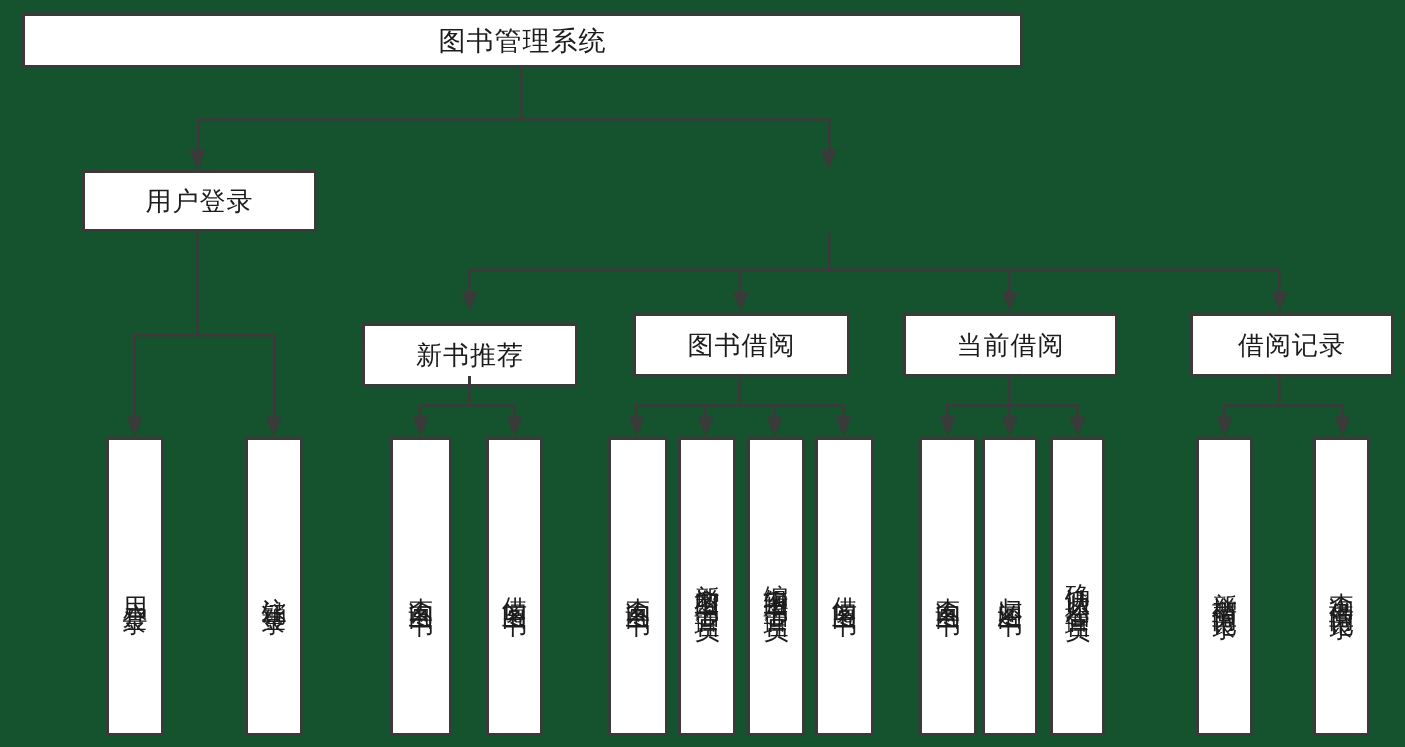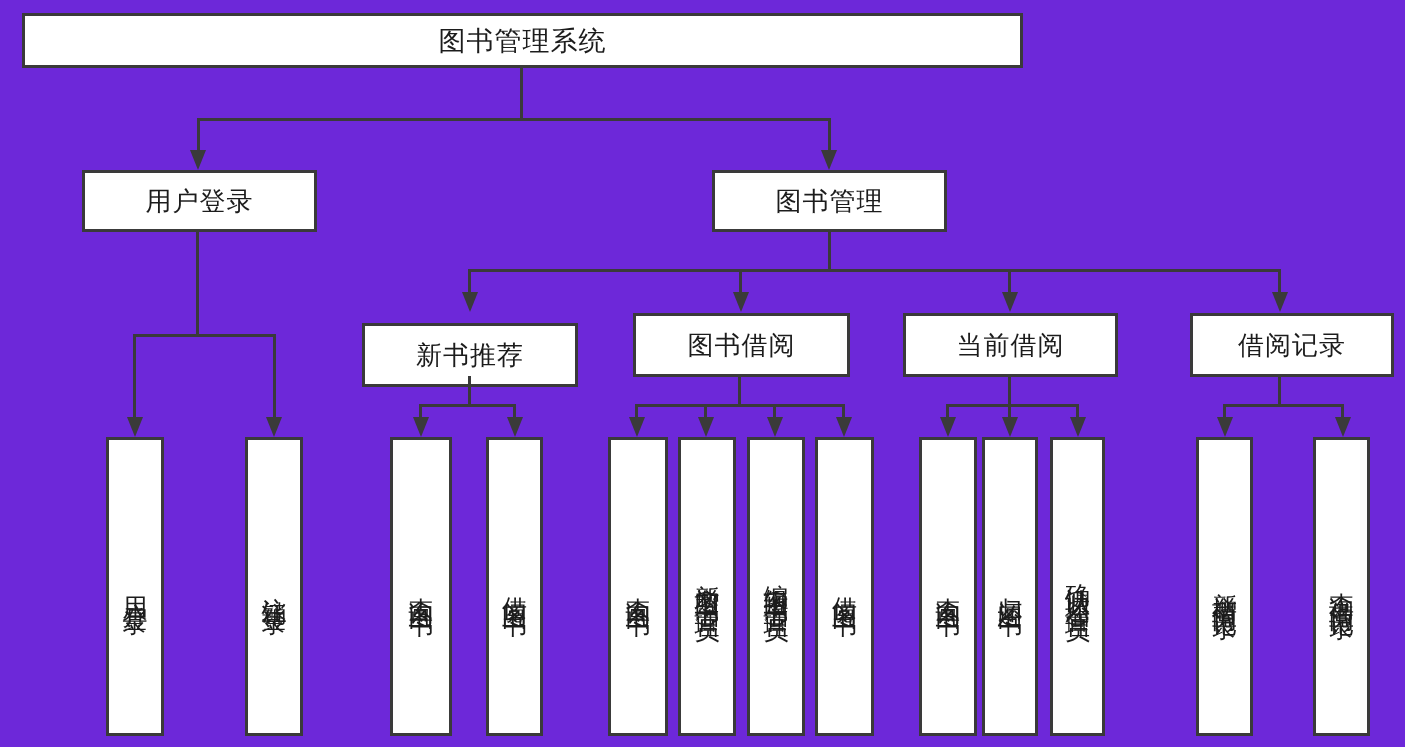--- a/index.html
+++ b/index.html
@@ -1,17 +1,17 @@
 <!DOCTYPE html>
 <html><head>
 <meta charset="utf-8">
 <style>
   html,body{margin:0;padding:0;background:#fff;}
   .canvas{
-    position:relative;width:1405px;height:747px;background:#6d28d9;
+    position:relative;width:1405px;height:747px;background:#14532d;
     font-family:"DejaVu Sans","Liberation Sans",sans-serif;overflow:hidden;
   }
   .node{
     position:absolute;box-sizing:border-box;border:3px solid #3a3a3a;background:#ffffff;
     display:flex;align-items:center;justify-content:center;color:#1c1c1c;
   }
   .hnode{font-size:26px;letter-spacing:1px;white-space:nowrap;}
   .title{font-size:27px;}
   .vnode{writing-mode:vertical-rl;text-orientation:mixed;font-size:25px;letter-spacing:5px;line-height:1;}
   .line{position:absolute;background:#3a3a3a;}
@@ -33,21 +33,20 @@
   <div class="node hnode title" style="left:22px;top:13px;width:1001px;height:55px;">图书管理系统</div>
 
   <div class="line" style="left:520px;top:68px;width:3px;height:52px;"></div>
   <div class="line" style="left:197px;top:118px;width:634px;height:3px;"></div>
   <div class="line" style="left:197px;top:118px;width:3px;height:34px;"></div>
   <div class="arrow" style="left:190px;top:150px;"></div>
   <div class="line" style="left:828px;top:118px;width:3px;height:34px;"></div>
   <div class="arrow" style="left:821px;top:150px;"></div>
 
   <div class="node hnode" style="left:82px;top:170px;width:235px;height:62px;">用户登录</div>
-  <div class="node hnode" style="left:712px;top:170px;width:235px;height:62px;">图书管理</div>
 
   <div class="line" style="left:196px;top:232px;width:3px;height:104px;"></div>
   <div class="line" style="left:133px;top:334px;width:143px;height:3px;"></div>
   <div class="line" style="left:133px;top:334px;width:3px;height:84px;"></div>
   <div class="arrow" style="left:127px;top:417px;"></div>
   <div class="line" style="left:273px;top:334px;width:3px;height:84px;"></div>
   <div class="arrow" style="left:266px;top:417px;"></div>
 
   <div class="line" style="left:828px;top:232px;width:3px;height:40px;"></div>
   <div class="line" style="left:468px;top:269px;width:813px;height:3px;"></div>

